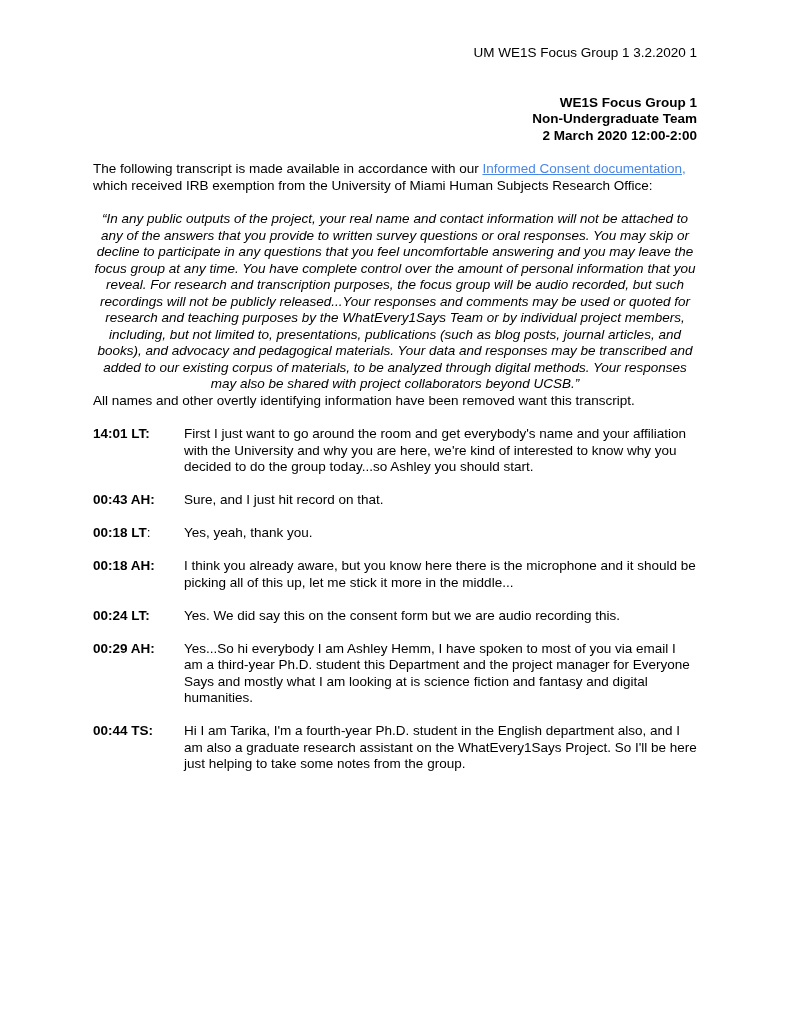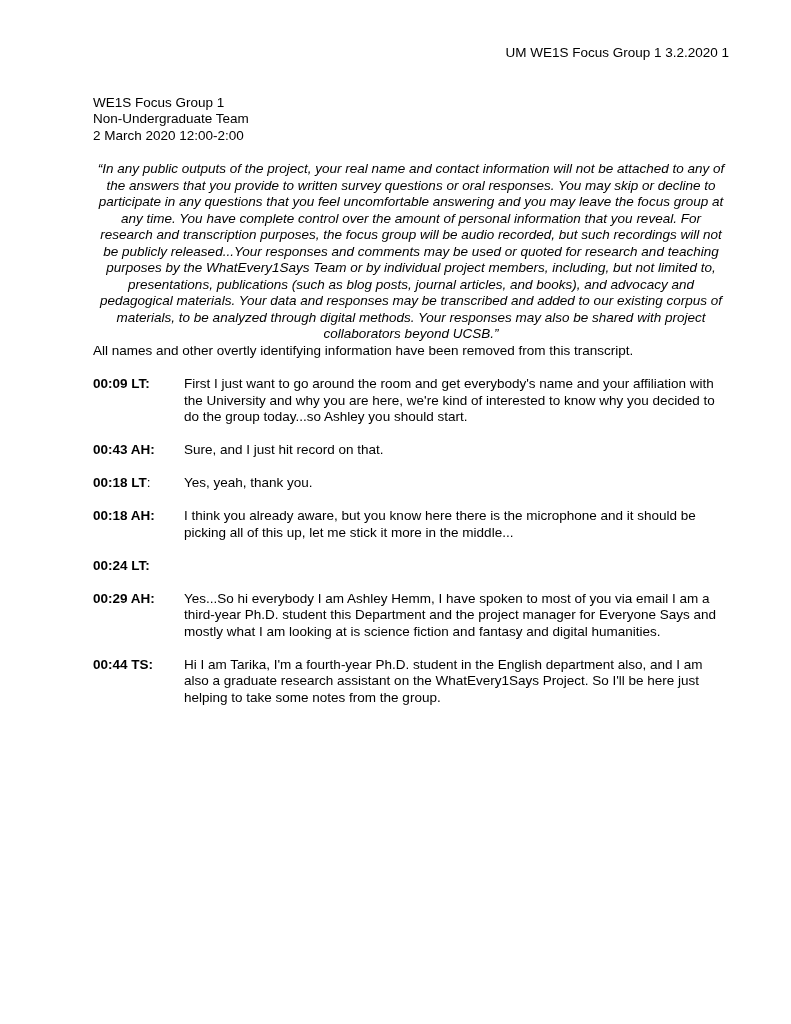--- a/index.html
+++ b/index.html
@@ -7,26 +7,26 @@
   body {
     width: 791px; height: 1024px;
     font-family: "Liberation Sans", sans-serif;
     font-size: 13.5px;
     line-height: 16.5px;
     color: #000000;
     overflow: hidden;
   }
   .page {
     width: 791px; height: 888px;
-    padding: 45px 62px 0 93px;
+    padding: 45px 94px 0 93px;
     position: relative;
     background: #ffffff;
   }
   .running-header { text-align: right; margin-bottom: 33px; }
-  .title-block { font-weight: normal; margin-bottom: 17px; }
+  .title-block { font-weight: bold; margin-bottom: 17px; text-align: right; }
   .intro { margin-bottom: 17px; }
   .intro a { color: #4a86e8; text-decoration: underline; cursor: pointer; }
   .quote { font-style: italic; text-align: center; }
   .note { margin-bottom: 17px; }
   .entry { display: flex; margin-bottom: 16.5px; }
   .spk { flex: 0 0 91px; width: 91px; font-weight: bold; white-space: nowrap; }
   .spk .suffix { font-weight: normal; }
   .dialogue { flex: 1; }
 </style>
 </head>
@@ -35,44 +35,46 @@
 <div class="page">
 
   <div class="running-header">UM WE1S Focus Group 1 3.2.2020 1</div>
 
   <div class="title-block">
     <div>WE1S Focus Group 1</div>
     <div>Non-Undergraduate Team</div>
     <div>2 March 2020 12:00-2:00</div>
   </div>
 
+  <p class="intro"><span>The following transcript is made available in accordance with our </span><a style="color: rgb(74, 134, 232);">Informed Consent documentation,</a><span> which received IRB exemption from the University of Miami Human Subjects Research Office:</span></p>
 
   <p class="quote">“In any public outputs of the project, your real name and contact information will not be attached to any of the answers that you provide to written survey questions or oral responses. You may skip or decline to participate in any questions that you feel uncomfortable answering and you may leave the focus group at any time. You have complete control over the amount of personal information that you reveal. For research and transcription purposes, the focus group will be audio recorded, but such recordings will not be publicly released...Your responses and comments may be used or quoted for research and teaching purposes by the WhatEvery1Says Team or by individual project members, including, but not limited to, presentations, publications (such as blog posts, journal articles, and books), and advocacy and pedagogical materials. Your data and responses may be transcribed and added to our existing corpus of materials, to be analyzed through digital methods. Your responses may also be shared with project collaborators beyond UCSB.”</p>
 
-  <p class="note">All names and other overtly identifying information have been removed from this transcript.</p>
+  <p class="note">All names and other overtly identifying information have been removed want this transcript.</p>
 
   <div class="transcript" id="transcript">
       <div class="entry">
-        <div class="spk"><span>00:09 LT:</span><span class="suffix"></span></div>
+        <div class="spk"><span>14:01 LT:</span><span class="suffix"></span></div>
         <div class="dialogue">First I just want to go around the room and get everybody's name and your affiliation with the University and why you are here, we're kind of interested to know why you decided to do the group today...so Ashley you should start.</div>
       </div>
       <div class="entry">
         <div class="spk"><span>00:43 AH:</span><span class="suffix"></span></div>
         <div class="dialogue">Sure, and I just hit record on that.</div>
       </div>
       <div class="entry">
         <div class="spk"><span>00:18 LT</span><span class="suffix">:</span></div>
         <div class="dialogue">Yes, yeah, thank you.</div>
       </div>
       <div class="entry">
         <div class="spk"><span>00:18 AH:</span><span class="suffix"></span></div>
         <div class="dialogue">I think you already aware, but you know here there is the microphone and it should be picking all of this up, let me stick it more in the middle...</div>
       </div>
       <div class="entry">
         <div class="spk"><span>00:24 LT:</span><span class="suffix"></span></div>
+        <div class="dialogue">Yes. We did say this on the consent form but we are audio recording this.</div>
       </div>
       <div class="entry">
         <div class="spk"><span>00:29 AH:</span><span class="suffix"></span></div>
         <div class="dialogue">Yes...So hi everybody I am Ashley Hemm, I have spoken to most of you via email I am a third-year Ph.D. student this Department and the project manager for Everyone Says and mostly what I am looking at is science fiction and fantasy and digital humanities.</div>
       </div>
       <div class="entry">
         <div class="spk"><span>00:44 TS:</span><span class="suffix"></span></div>
         <div class="dialogue">Hi I am Tarika, I'm a fourth-year Ph.D. student in the English department also, and I am also a graduate research assistant on the WhatEvery1Says Project. So I'll be here just helping to take some notes from the group.</div>
       </div>
     </div>

